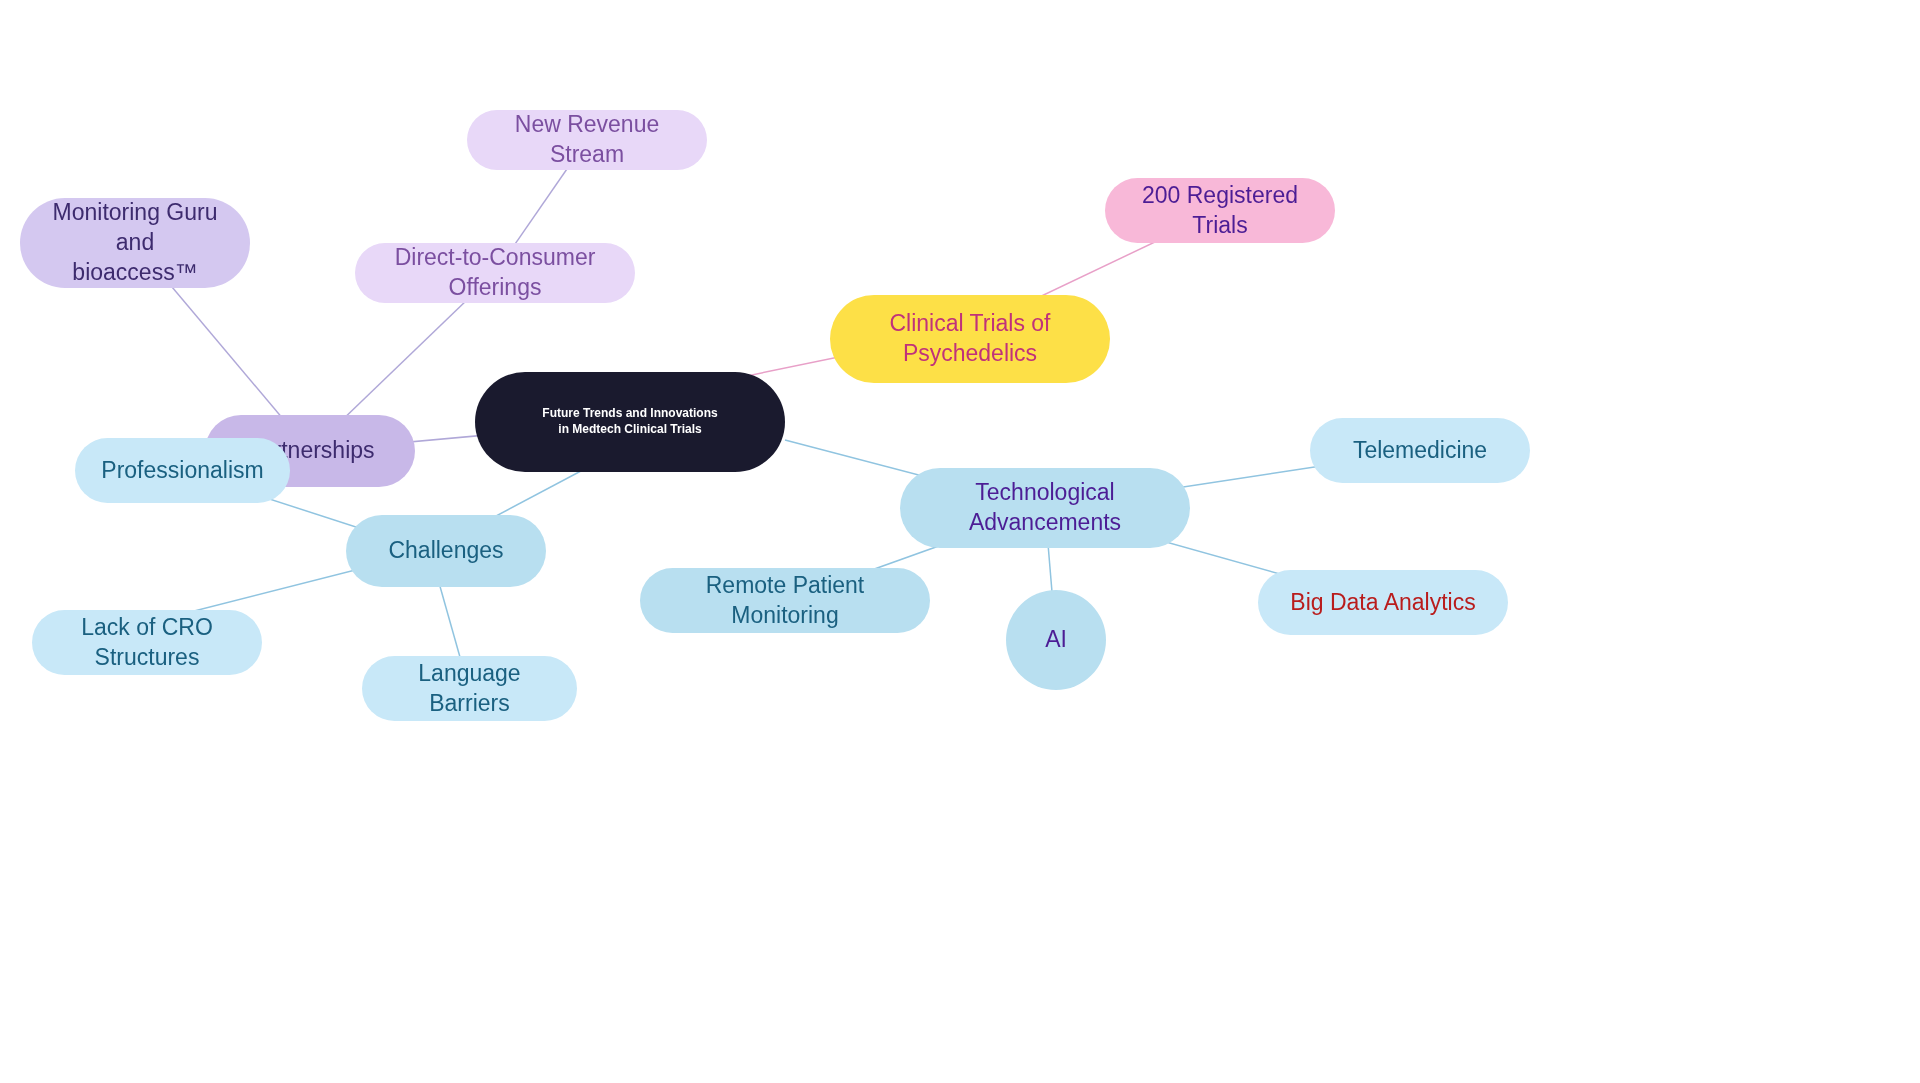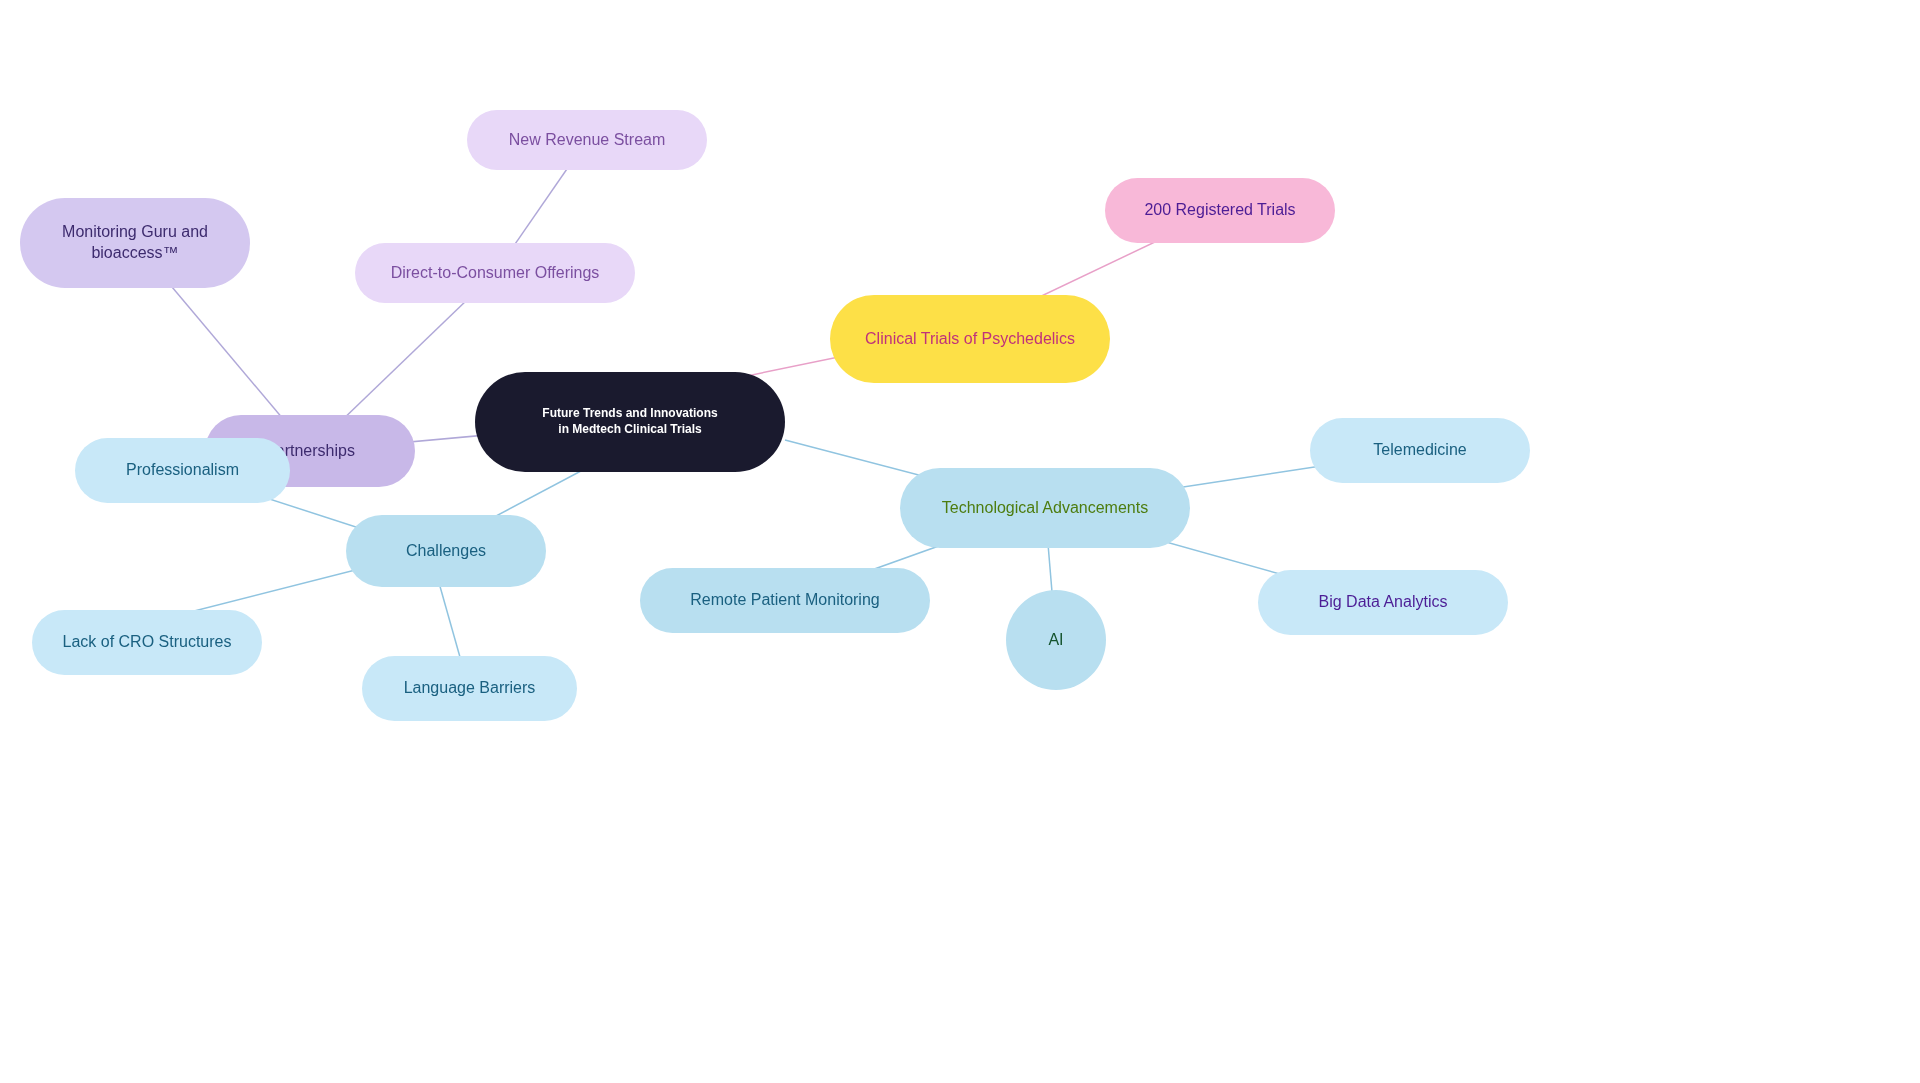--- a/index.html
+++ b/index.html
@@ -20,21 +20,21 @@
       pointer-events: none;
     }
 
     .node {
       position: absolute;
       display: flex;
       align-items: center;
       justify-content: center;
       text-align: center;
       border-radius: 50px;
-      font-size: 16px;
+      font-size: 23px;
       font-weight: 500;
       line-height: 1.3;
       cursor: default;
       padding: 14px 24px;
     }
 
     .node-center {
       background: #1a1a2e;
       color: #ffffff;
       font-size: 12px;
@@ -94,45 +94,45 @@
       color: #4c1d95;
       width: 230px;
       height: 65px;
       left: 1105px;
       top: 178px;
     }
 
     
     .node-tech {
       background: #b8dff0;
-      color: #4d7c0f;
+      color: #4c1d95;
       width: 290px;
       height: 80px;
       left: 900px;
       top: 468px;
     }
     .node-telemedicine {
       background: #c8e8f8;
       color: #1a6080;
       width: 220px;
       height: 65px;
       left: 1310px;
       top: 418px;
     }
     .node-bigdata {
       background: #c8e8f8;
-      color: #4c1d95;
+      color: #b91c1c;
       width: 250px;
       height: 65px;
       left: 1258px;
       top: 570px;
     }
     .node-ai {
       background: #b8dff0;
-      color: #14532d;
+      color: #4c1d95;
       width: 100px;
       height: 100px;
       border-radius: 50px;
       left: 1006px;
       top: 590px;
     }
     .node-remote {
       background: #b8dff0;
       color: #1a6080;
       width: 290px;

